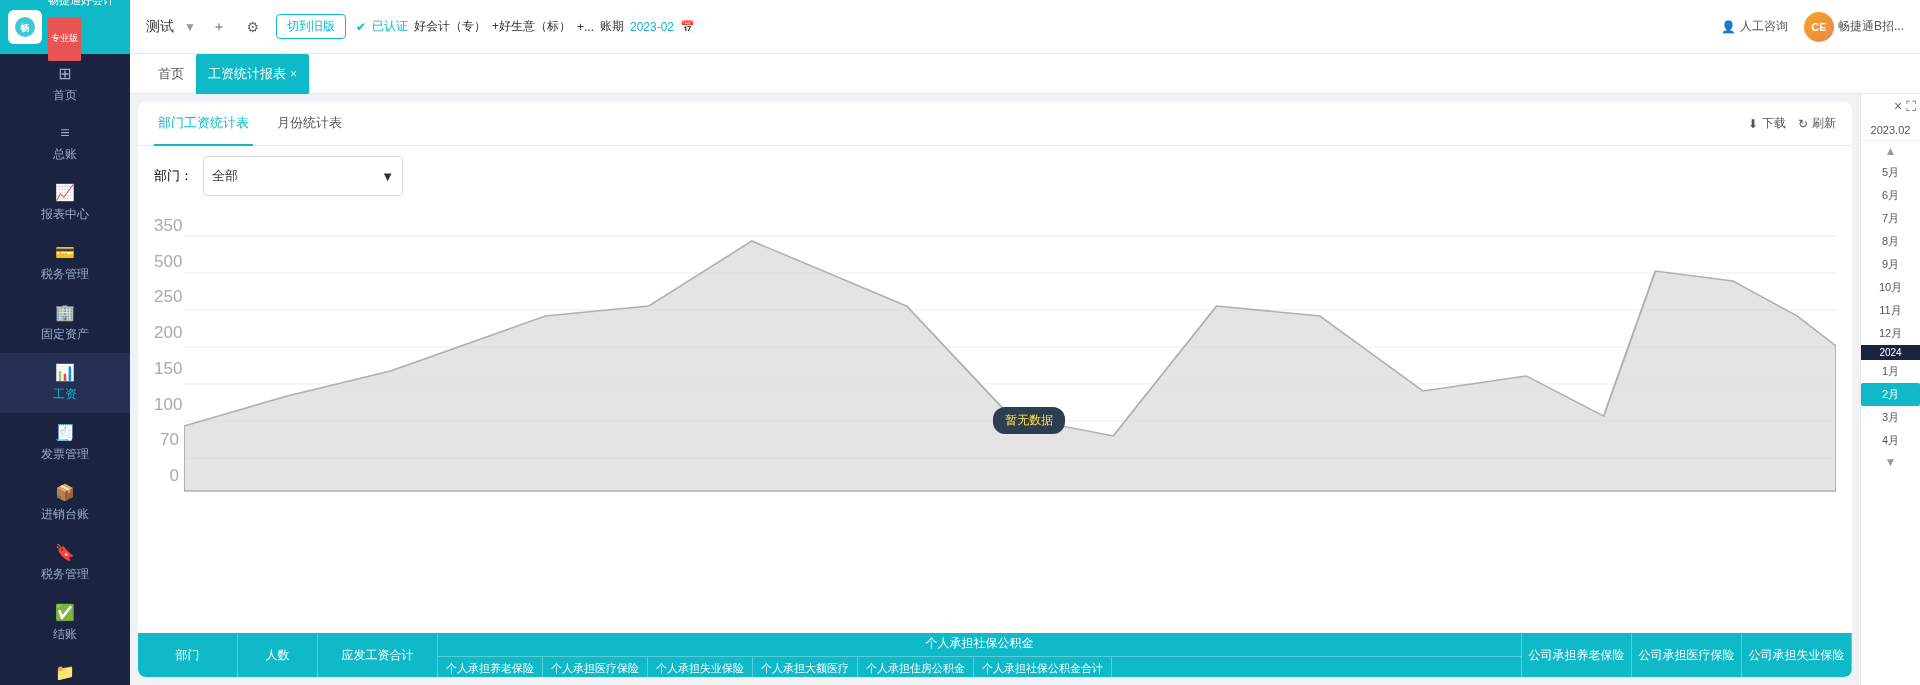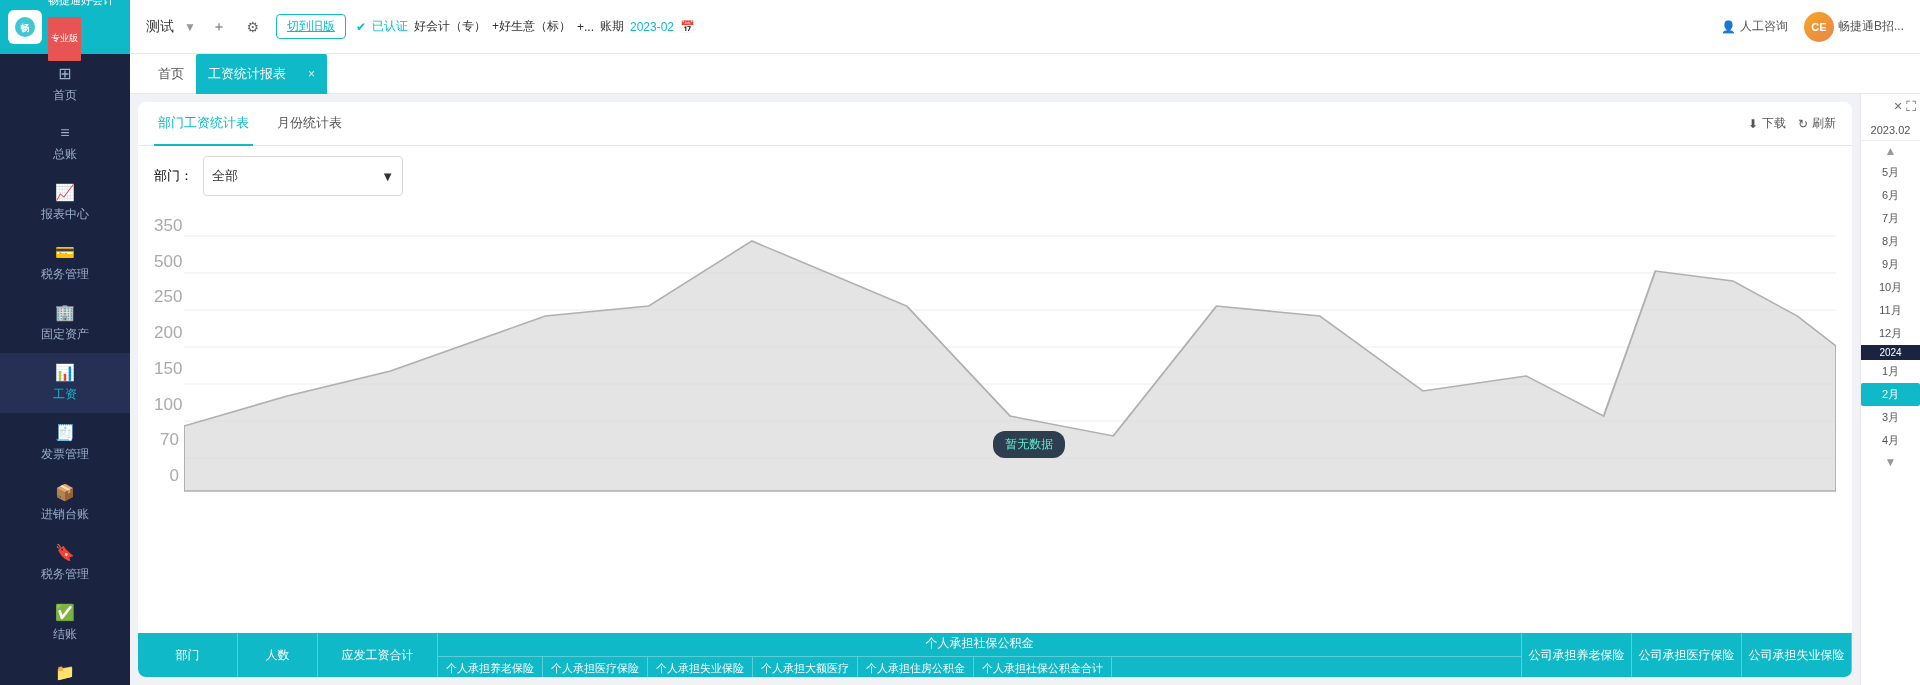--- a/index.html
+++ b/index.html
@@ -104,21 +104,20 @@
       font-size: 14px;
     }
     .topbar-switch-btn {
       border: 1px solid #0fb9c8;
       color: #0fb9c8;
       padding: 3px 10px;
       border-radius: 4px;
       font-size: 12px;
       cursor: pointer;
       background: white;
-      text-decoration: underline;
     }
     .topbar-status {
       display: flex;
       align-items: center;
       gap: 6px;
       font-size: 12px;
       color: #333;
     }
     .status-certified { color: #0fb9c8; }
     .topbar-right {
@@ -167,21 +166,21 @@
       align-items: center;
       cursor: pointer;
     }
     .tab-active {
       background: #0fb9c8;
       color: white;
       padding: 0 12px;
       height: 40px;
       display: flex;
       align-items: center;
-      gap: 22px;
+      gap: 4px;
       font-size: 13px;
       cursor: pointer;
       border-radius: 2px 2px 0 0;
     }
     .tab-close {
       font-size: 12px;
       opacity: 0.8;
     }
 
     
@@ -367,30 +366,29 @@
       background: #1a2340;
       color: white;
       font-size: 10px;
       padding: 2px;
     }
 
     
     .chart-tooltip {
       position: absolute;
       background: #2c3e50;
-      color: #5eead4;
+      color: #fde047;
       font-size: 12px;
       padding: 5px 12px;
       border-radius: 12px;
       pointer-events: none;
       top: 47%;
       left: 52%;
       transform: translateX(-50%);
       white-space: nowrap;
-      margin-top: 24px;
     }
 
     
     .chart-svg {
       width: 100%;
       height: 300px;
     }
 
     .chart-wrapper {
       position: relative;

